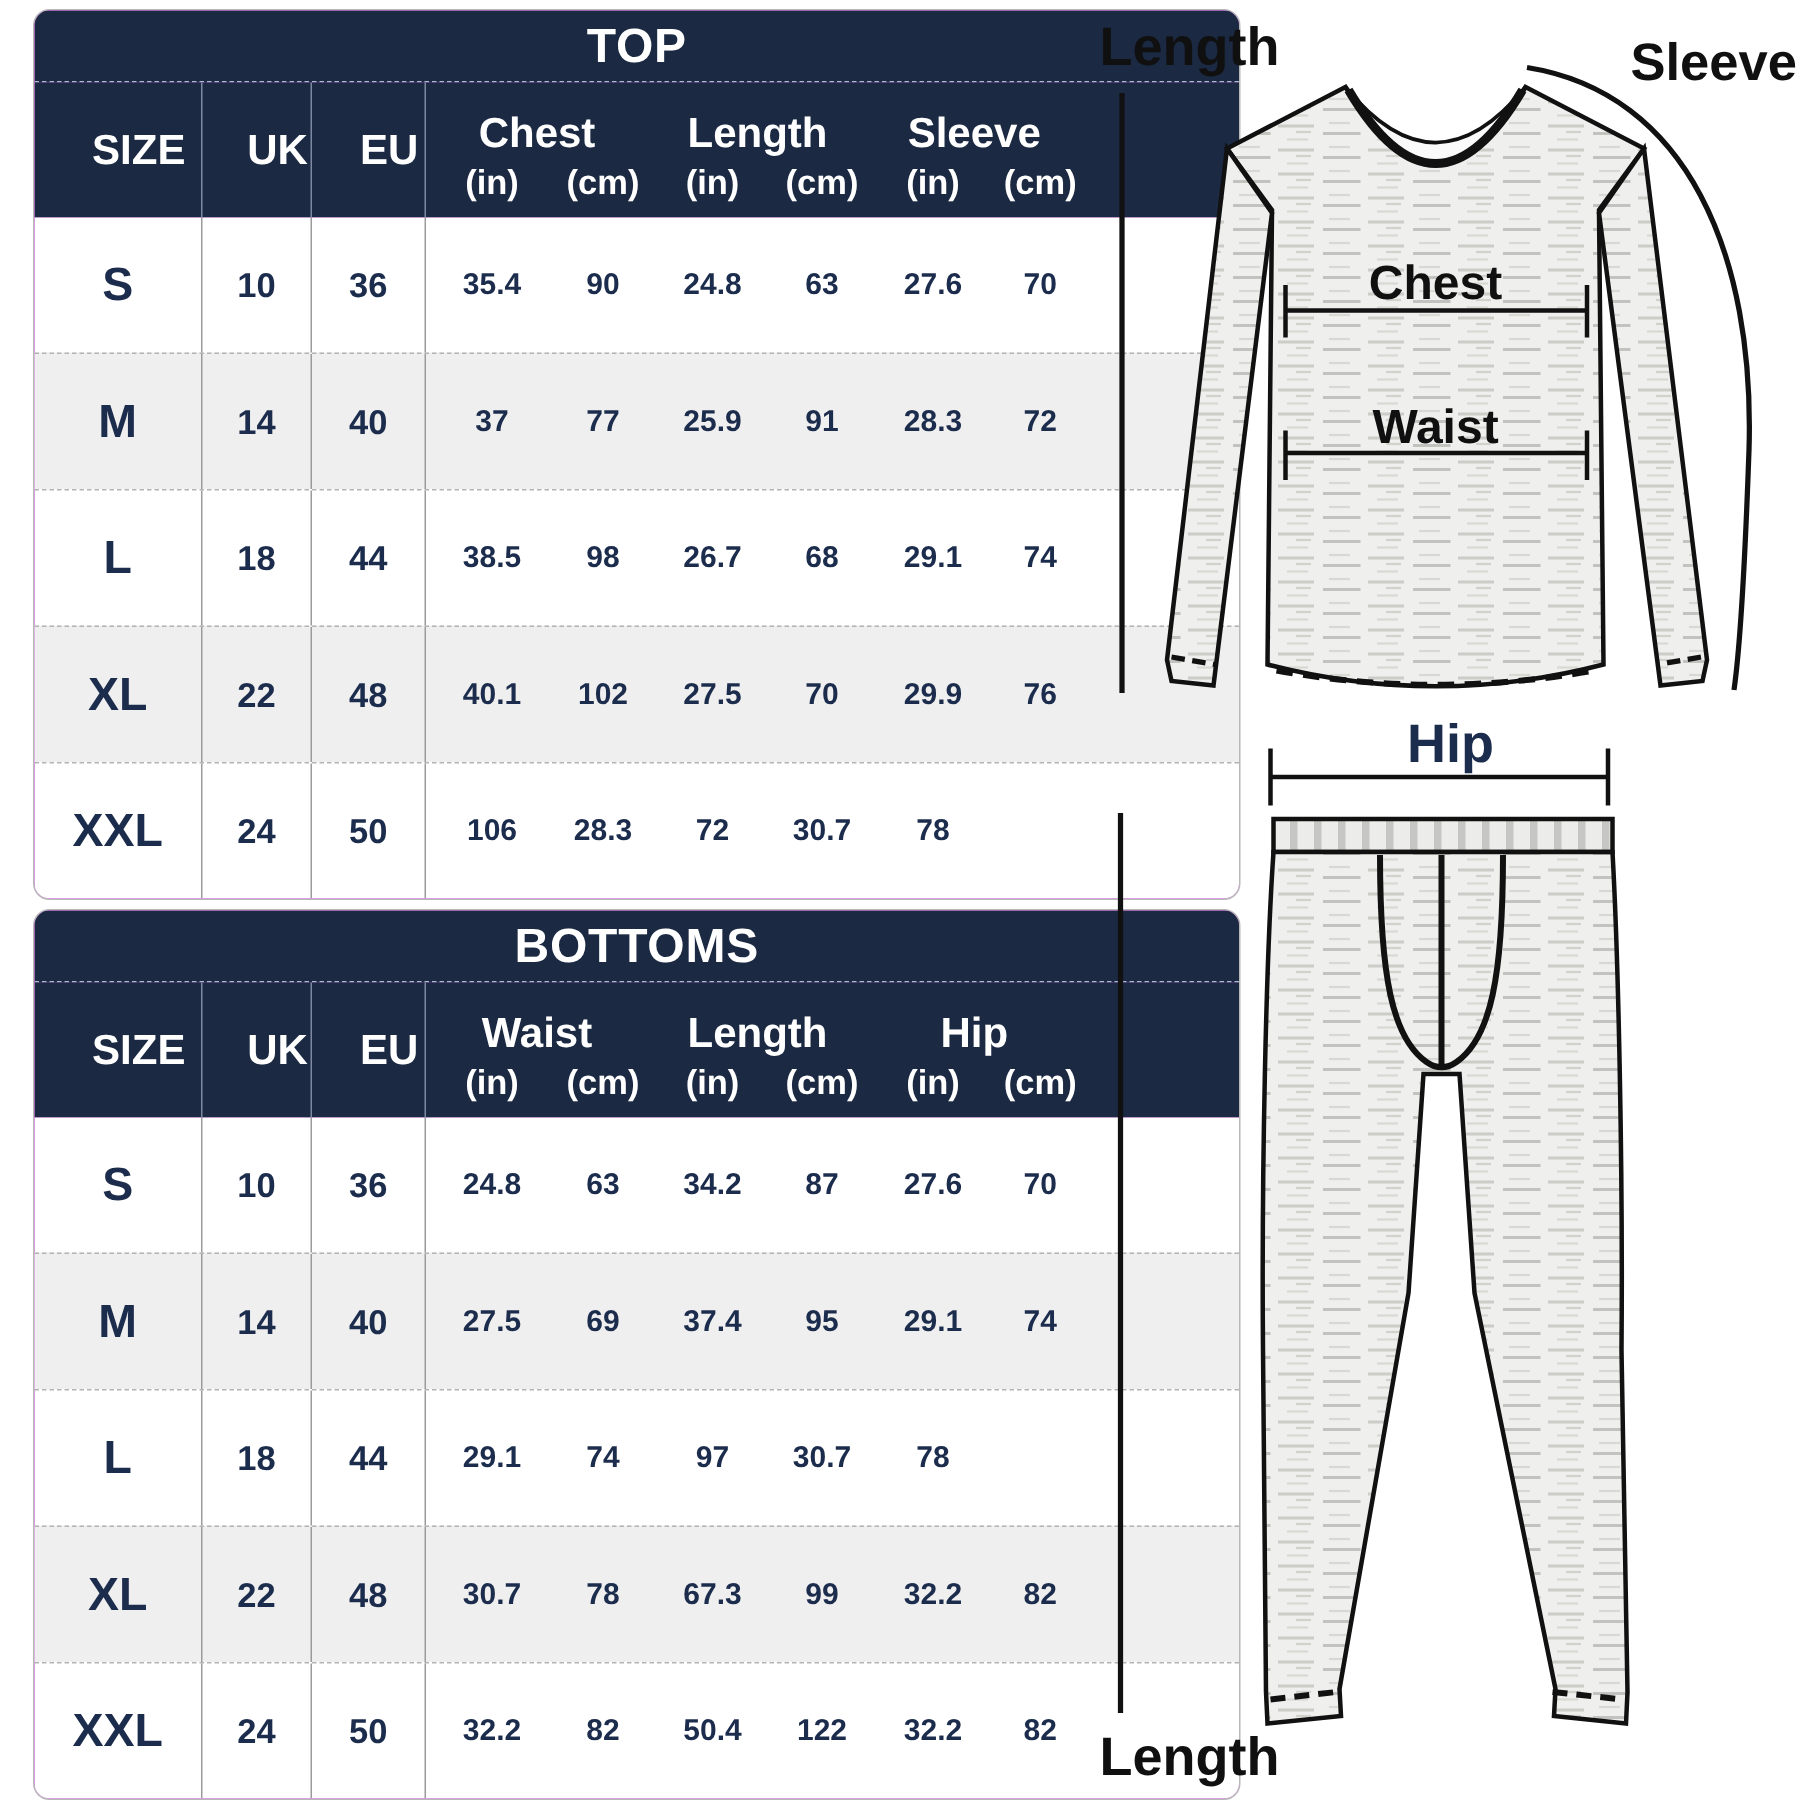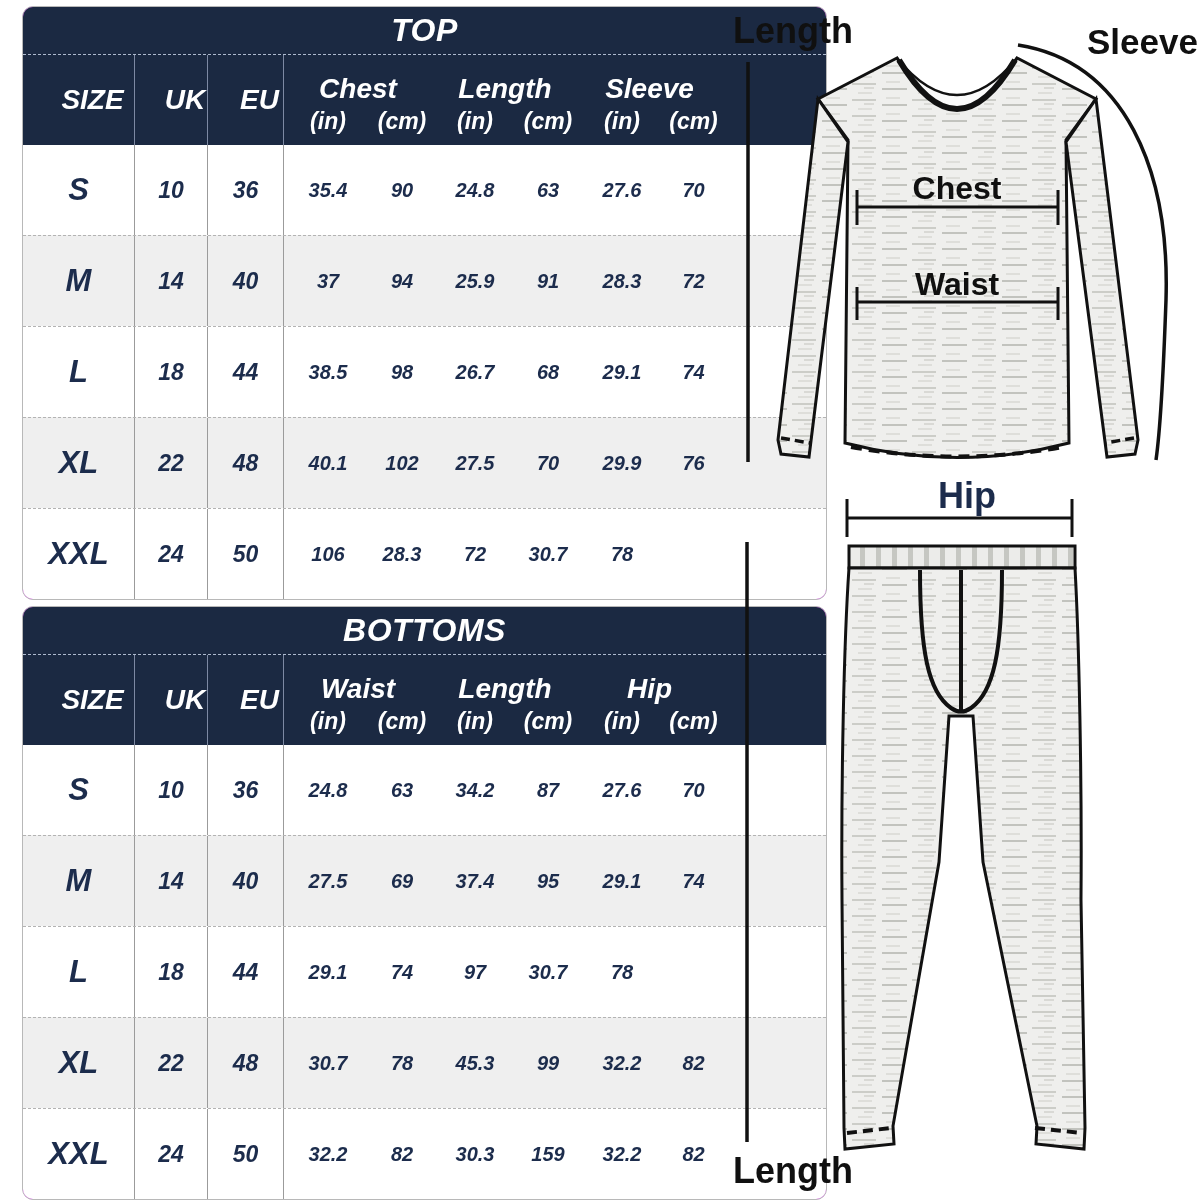--- a/index.html
+++ b/index.html
@@ -1,21 +1,21 @@
 <!DOCTYPE html>
 <html><head>
 <meta charset="utf-8">
 <style>
   html,body{margin:0;padding:0;background:#ffffff;}
   .canvas{position:relative;width:1200px;height:1200px;background:#fff;overflow:hidden;
           font-family:"Liberation Sans",sans-serif;font-weight:bold;}
 
   
   .size-table{position:absolute;left:22px;width:805px;border:1.5px solid #b8b8b8;
-              border-radius:11px;overflow:hidden;background:#d946ef;box-sizing:border-box;font-style:italic;}
+              border-radius:11px;overflow:hidden;background:#d946ef;box-sizing:border-box;}
   #table-top{top:6px;}
   #table-bottoms{top:606px;}
   .title-bar{background:#1b2942;color:#fff;height:47px;display:flex;align-items:center;
              justify-content:center;font-size:32px;letter-spacing:.5px;
              border-bottom:1.5px dashed #aebacf;}
   .head-grid{background:#1b2942;color:#fff;display:grid;height:90px;
              grid-template-columns:112px 73px 76px 88px 60px 86px 60px 88px 55px;
              grid-template-rows:50px 40px;}
   .hcell{display:flex;align-items:center;justify-content:center;}
   .h-span{grid-row:1/3;font-size:28px;margin-left:28px;}
@@ -76,21 +76,21 @@
           <div class="cell c-val">24.8</div>
           <div class="cell c-val">63</div>
           <div class="cell c-val">27.6</div>
           <div class="cell c-val">70</div>
         </div>
         <div class="trow alt">
           <div class="cell c-size vline">M</div>
           <div class="cell c-big vline">14</div>
           <div class="cell c-big vline">40</div>
           <div class="cell c-val">37</div>
-          <div class="cell c-val">94</div>
+          <div class="cell c-val">77</div>
           <div class="cell c-val">25.9</div>
           <div class="cell c-val">91</div>
           <div class="cell c-val">28.3</div>
           <div class="cell c-val">72</div>
         </div>
         <div class="trow">
           <div class="cell c-size vline">L</div>
           <div class="cell c-big vline">18</div>
           <div class="cell c-big vline">44</div>
           <div class="cell c-val">38.5</div>
@@ -172,33 +172,33 @@
           <div class="cell c-val">97</div>
           <div class="cell c-val">30.7</div>
           <div class="cell c-val">78</div>
         </div>
         <div class="trow alt">
           <div class="cell c-size vline">XL</div>
           <div class="cell c-big vline">22</div>
           <div class="cell c-big vline">48</div>
           <div class="cell c-val">30.7</div>
           <div class="cell c-val">78</div>
-          <div class="cell c-val">45.3</div>
+          <div class="cell c-val">67.3</div>
           <div class="cell c-val">99</div>
           <div class="cell c-val">32.2</div>
           <div class="cell c-val">82</div>
         </div>
         <div class="trow">
           <div class="cell c-size vline">XXL</div>
           <div class="cell c-big vline">24</div>
           <div class="cell c-big vline">50</div>
           <div class="cell c-val">32.2</div>
           <div class="cell c-val">82</div>
-          <div class="cell c-val">30.3</div>
-          <div class="cell c-val">159</div>
+          <div class="cell c-val">50.4</div>
+          <div class="cell c-val">122</div>
           <div class="cell c-val">32.2</div>
           <div class="cell c-val">82</div>
         </div>
       </div>
   </section>
 
   <div class="diagram">
     <svg width="470" height="1200" viewBox="0 0 470 1200">
       <defs>
         <pattern id="heather" patternUnits="userSpaceOnUse" width="60" height="16">

